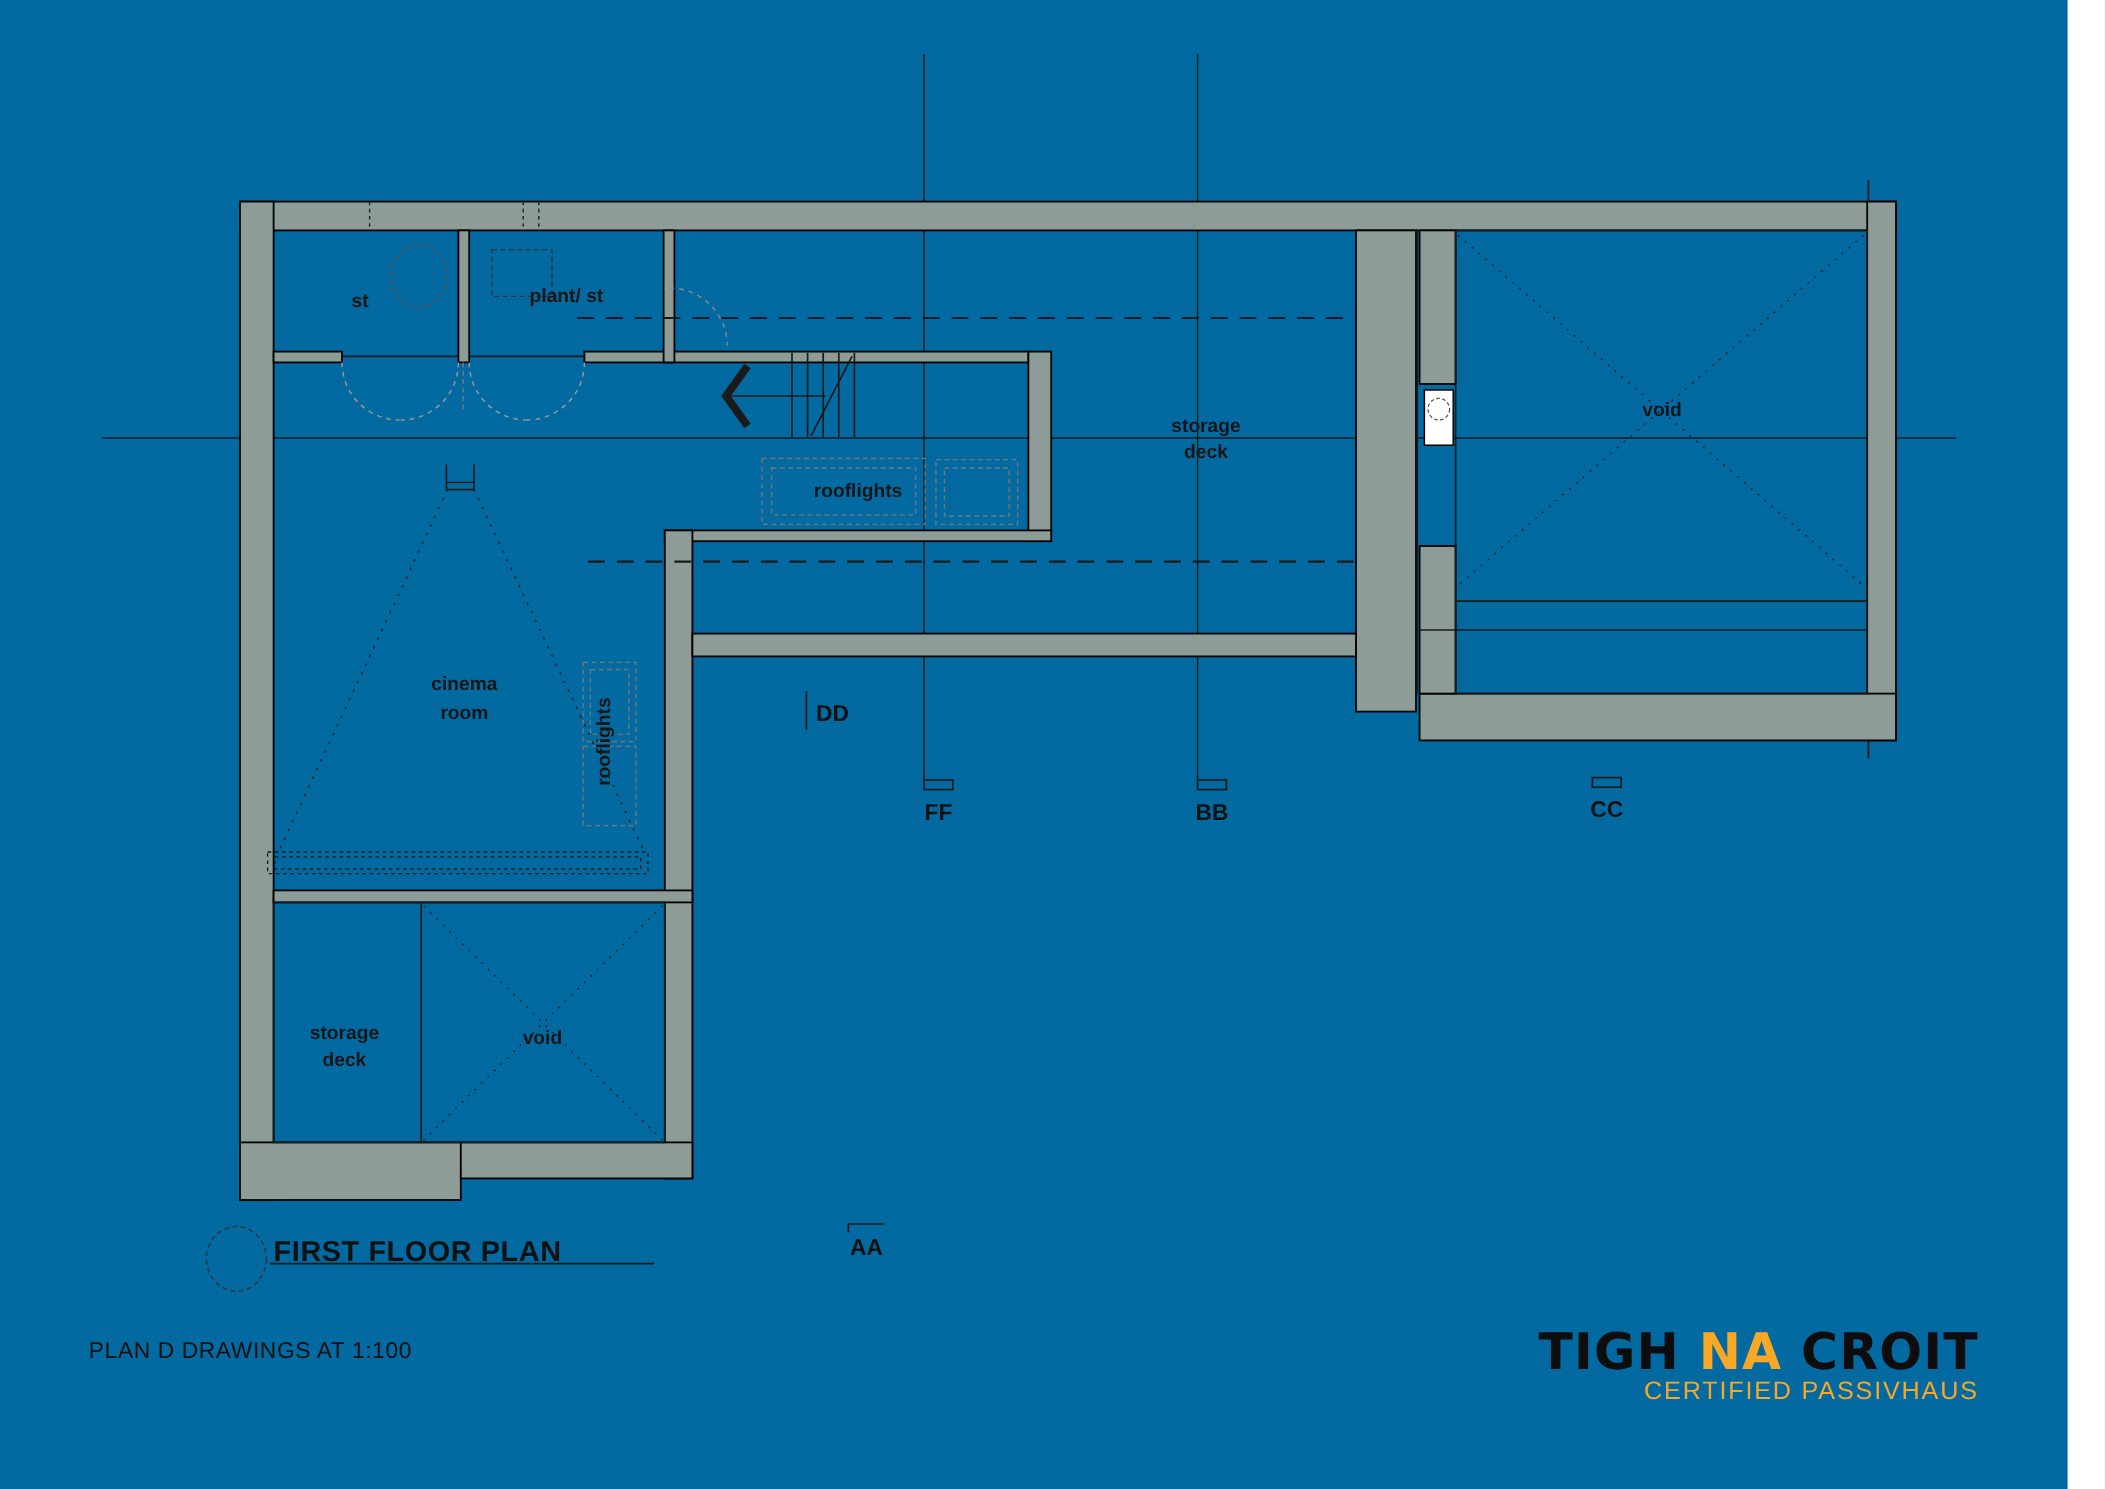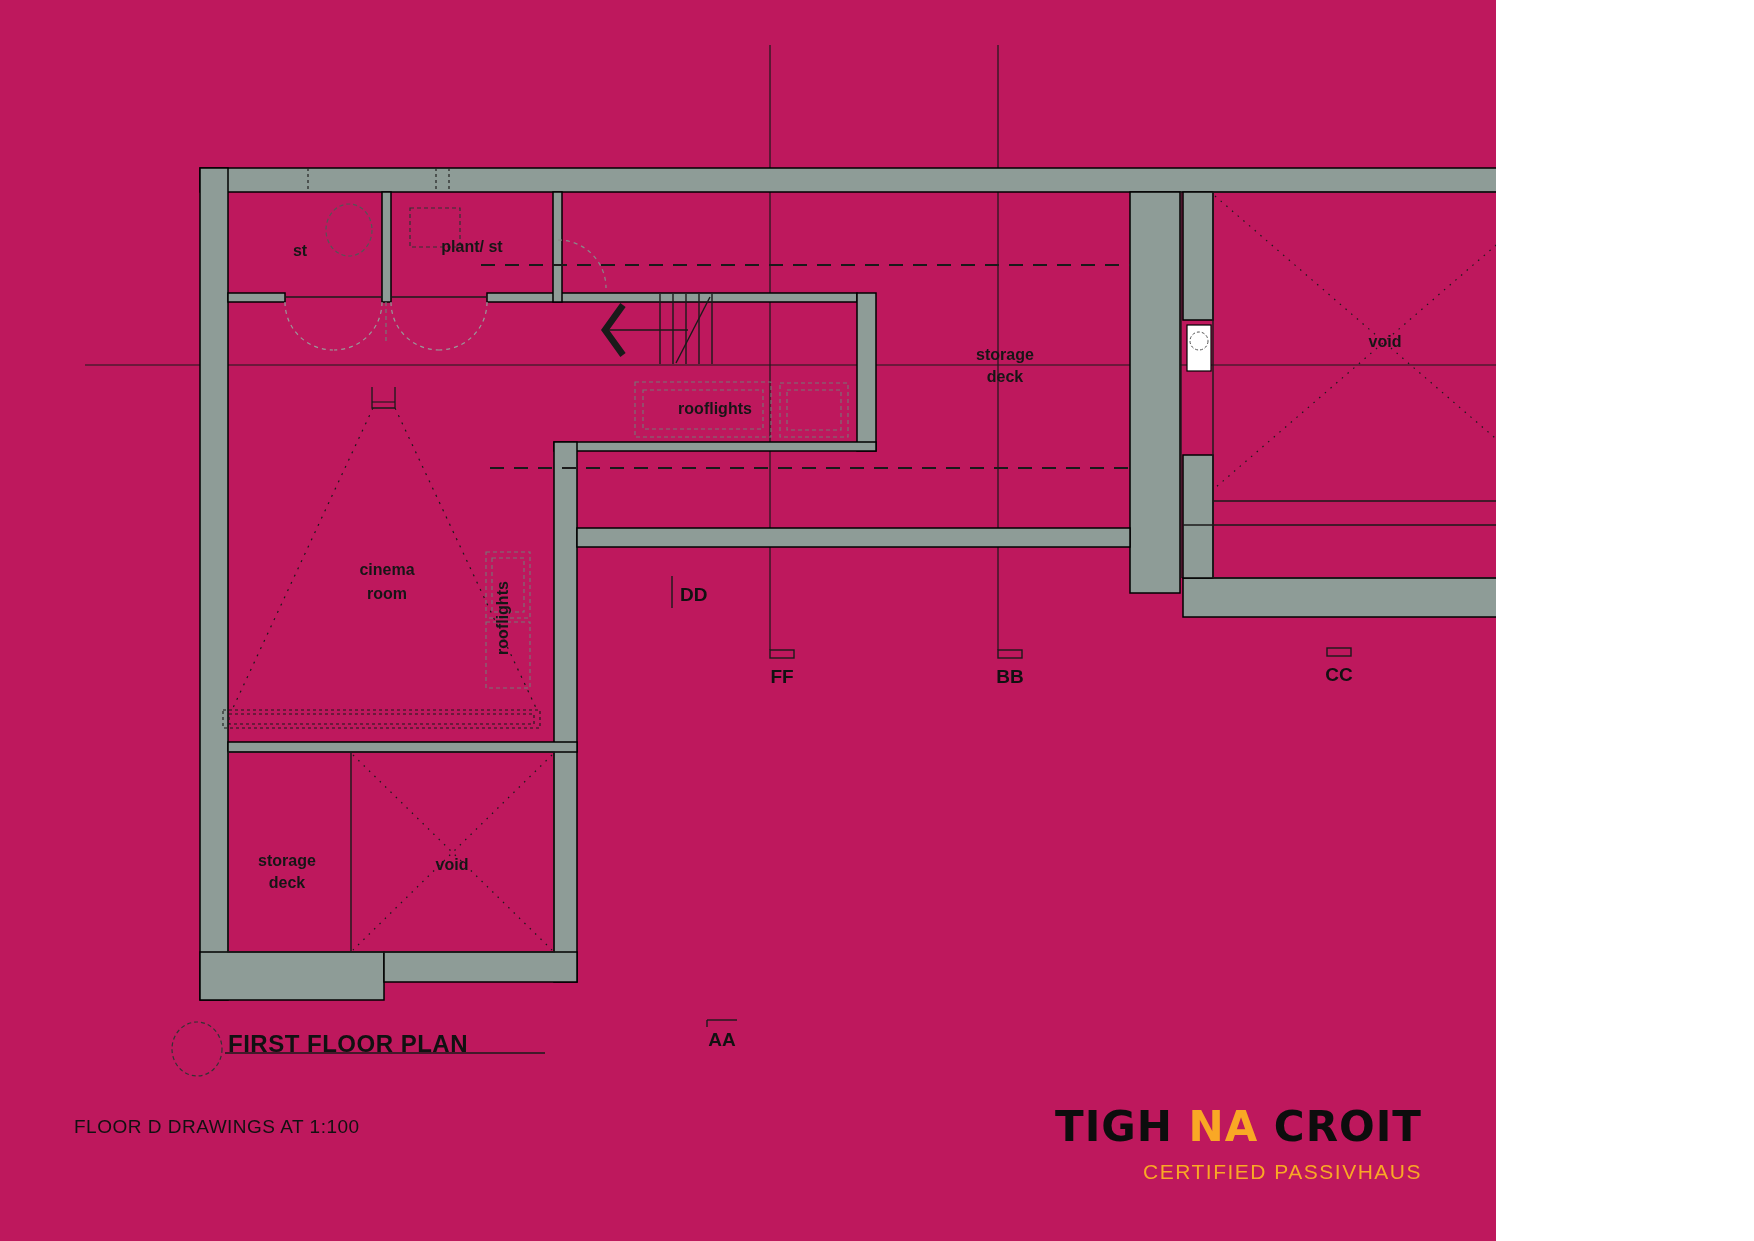--- a/index.html
+++ b/index.html
@@ -1,26 +1,26 @@
 <!DOCTYPE html>
 <html><head>
 <meta charset="utf-8">
 <style>
   html,body{margin:0;padding:0;background:#ffffff;}
-  .page{position:relative;width:1496px;height:1241px;background:#be185d;overflow:hidden;
+  .page{position:relative;width:1723px;height:1241px;background:#0369a1;overflow:hidden;
         font-family:"Liberation Sans", sans-serif;}
   svg{position:absolute;left:0;top:0;}
   .plan-title{position:absolute;left:228px;top:1030px;font-size:24px;font-weight:bold;
               letter-spacing:0.5px;color:#111;}
   .stage-note{position:absolute;left:74px;top:1116px;font-size:19px;color:#111;letter-spacing:0.5px;}
   .logo{position:absolute;right:74px;top:1106px;text-align:right;}
   .logo-main{font-family:"DejaVu Sans", sans-serif;font-weight:bold;font-size:42px;
              color:#0d0d0d;letter-spacing:1px;line-height:1;}
   .logo-main .accent{color:#F9A825;}
-  .logo-sub{font-size:21px;color:#F9A825;letter-spacing:1.5px;line-height:1.1;margin-top:12px;}
+  .logo-sub{font-size:21px;color:#F9A825;letter-spacing:1.5px;line-height:1.1;margin-top:0px;}
 </style>
 </head>
 <body>
 
 <div class="page">
 
 <svg width="1754" height="1241" viewBox="0 0 1754 1241">
 
   <g stroke="#1a1a1a" stroke-width="1.2">
     <line x1="770" y1="45" x2="770" y2="650"></line>
@@ -149,20 +149,20 @@
   <g font-family="Liberation Sans, sans-serif" font-weight="bold" font-size="19" fill="#111">
     <text x="680" y="601">DD</text>
     <text x="782" y="683" text-anchor="middle">FF</text>
     <text x="1010" y="683" text-anchor="middle">BB</text>
     <text x="1339" y="681" text-anchor="middle">CC</text>
     <text x="722" y="1046" text-anchor="middle">AA</text>
   </g>
 </svg>
 
 <div class="plan-title">FIRST FLOOR PLAN</div>
-<div class="stage-note">FLOOR D DRAWINGS AT 1:100</div>
+<div class="stage-note">PLAN D DRAWINGS AT 1:100</div>
 
 <div class="logo">
   <div class="logo-main"><span>TIGH</span> <span class="accent">NA</span> <span>CROIT</span></div>
   <div class="logo-sub">CERTIFIED PASSIVHAUS</div>
 </div>
 
 </div>
 
 </body></html>

